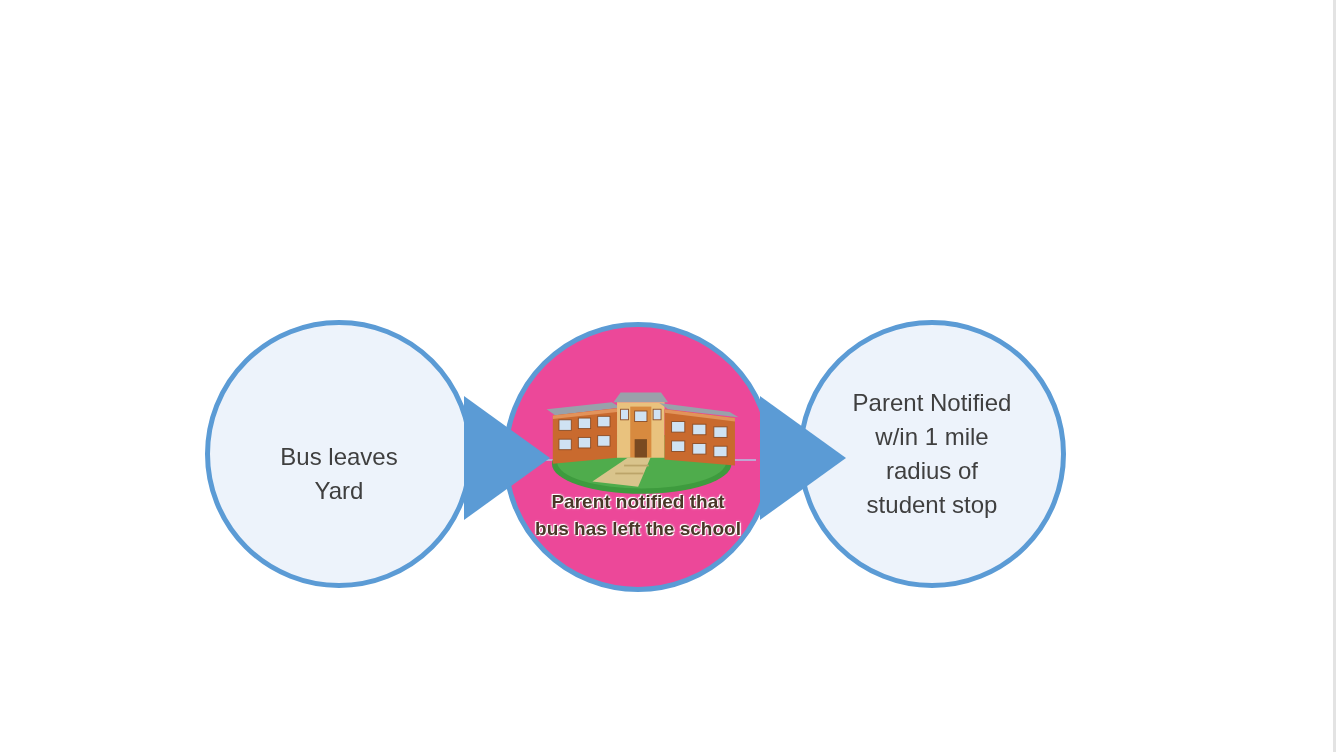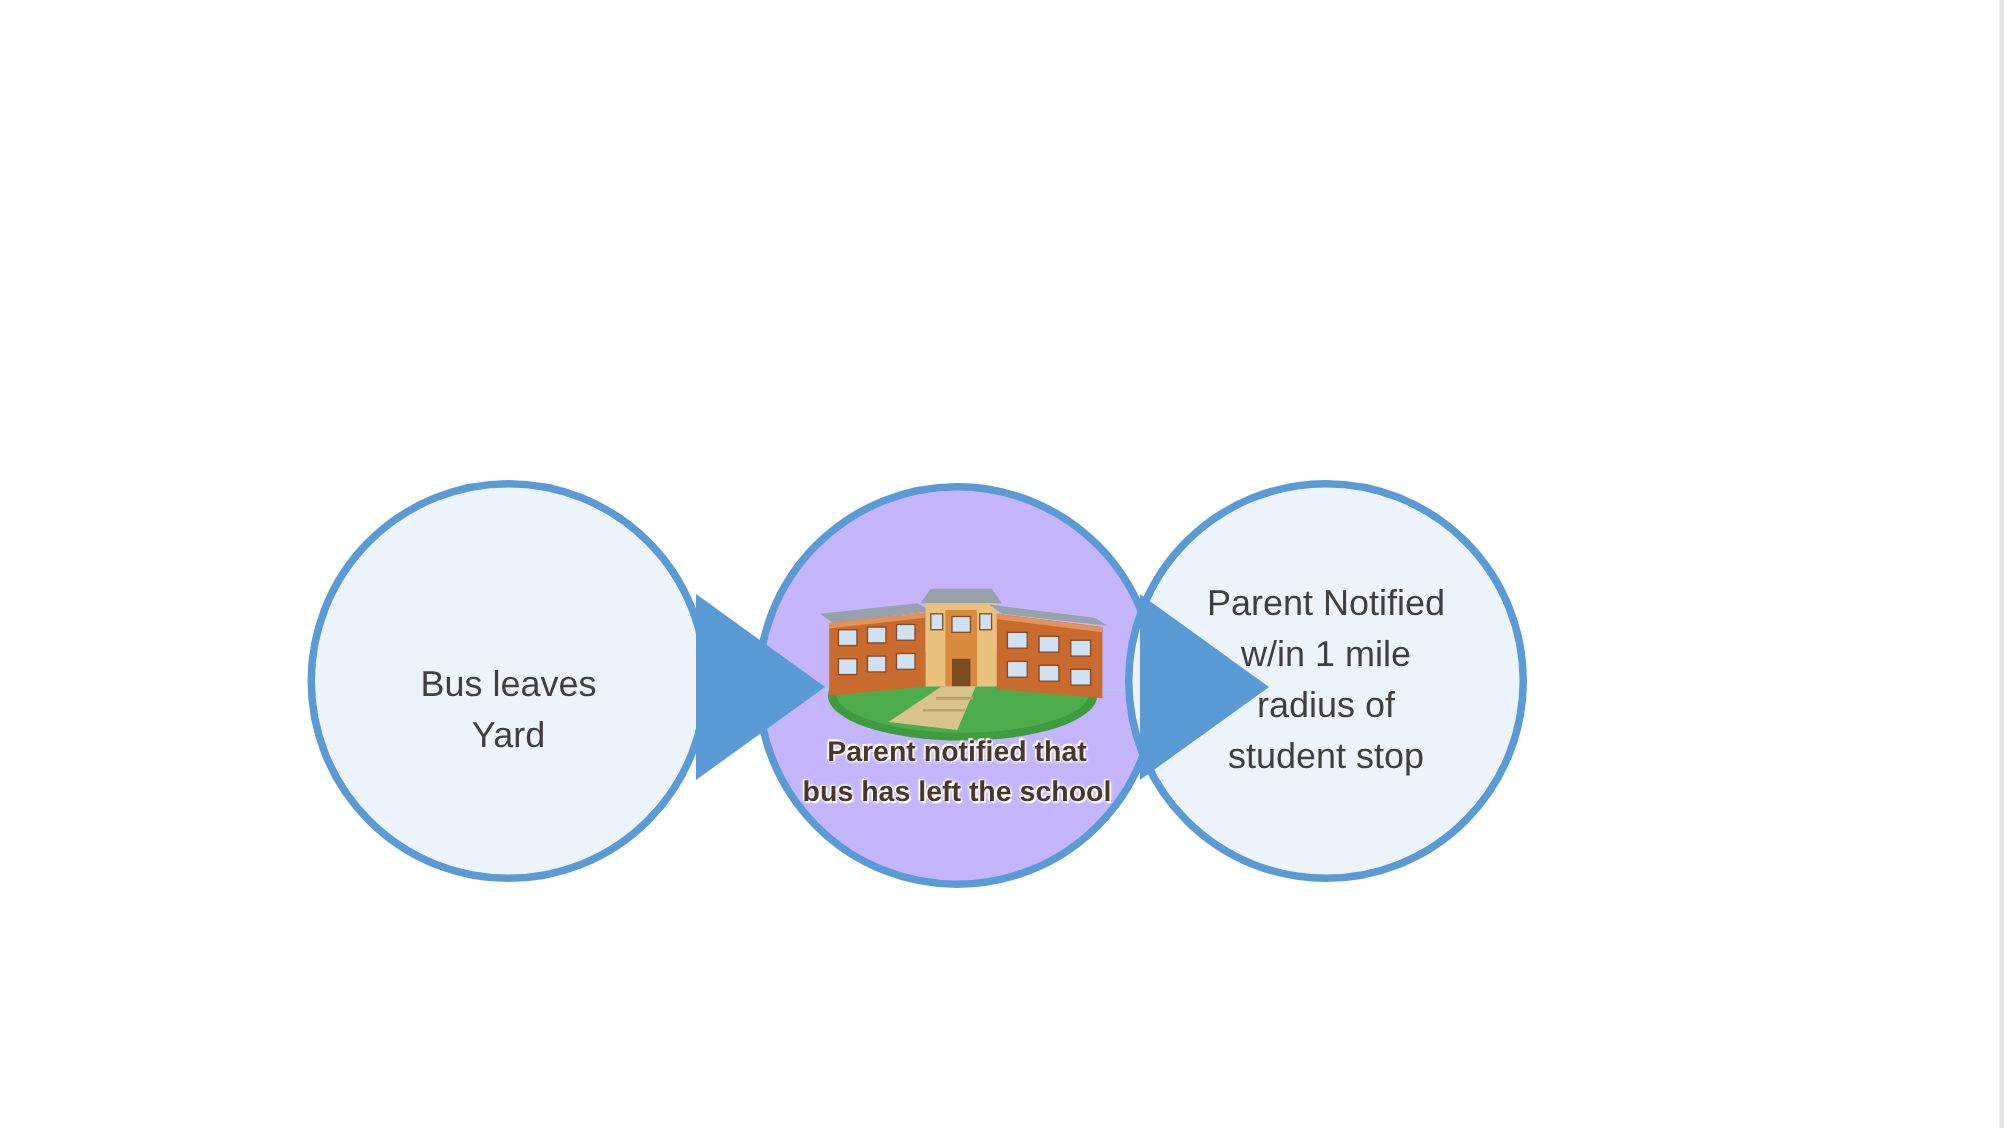--- a/index.html
+++ b/index.html
@@ -41,26 +41,26 @@
     display: flex;
     align-items: center;
     justify-content: center;
     text-align: center;
   }
   .circle.light {
     background: #EDF3FB;
     z-index: 2;
   }
   .circle.center {
-    background: #c4b5fd;
+    background: #ec4899;
     z-index: 1;
   }
   .circle-1 { left: 205px; top: 320px; width: 268px; height: 268px; }
   .circle-2 { left: 503px; top: 322px; width: 270px; height: 270px; }
-  .circle-3 { left: 750px; top: 320px; width: 268px; height: 268px; }
+  .circle-3 { left: 798px; top: 320px; width: 268px; height: 268px; }
 
   .step-label {
     color: #3F3F3F;
     font-size: 24px;
     line-height: 1.42;
   }
   .step-label.first { width: 160px; margin-top: 40px; }
   .step-label.third { width: 168px; }
 
   .flow-arrow {

